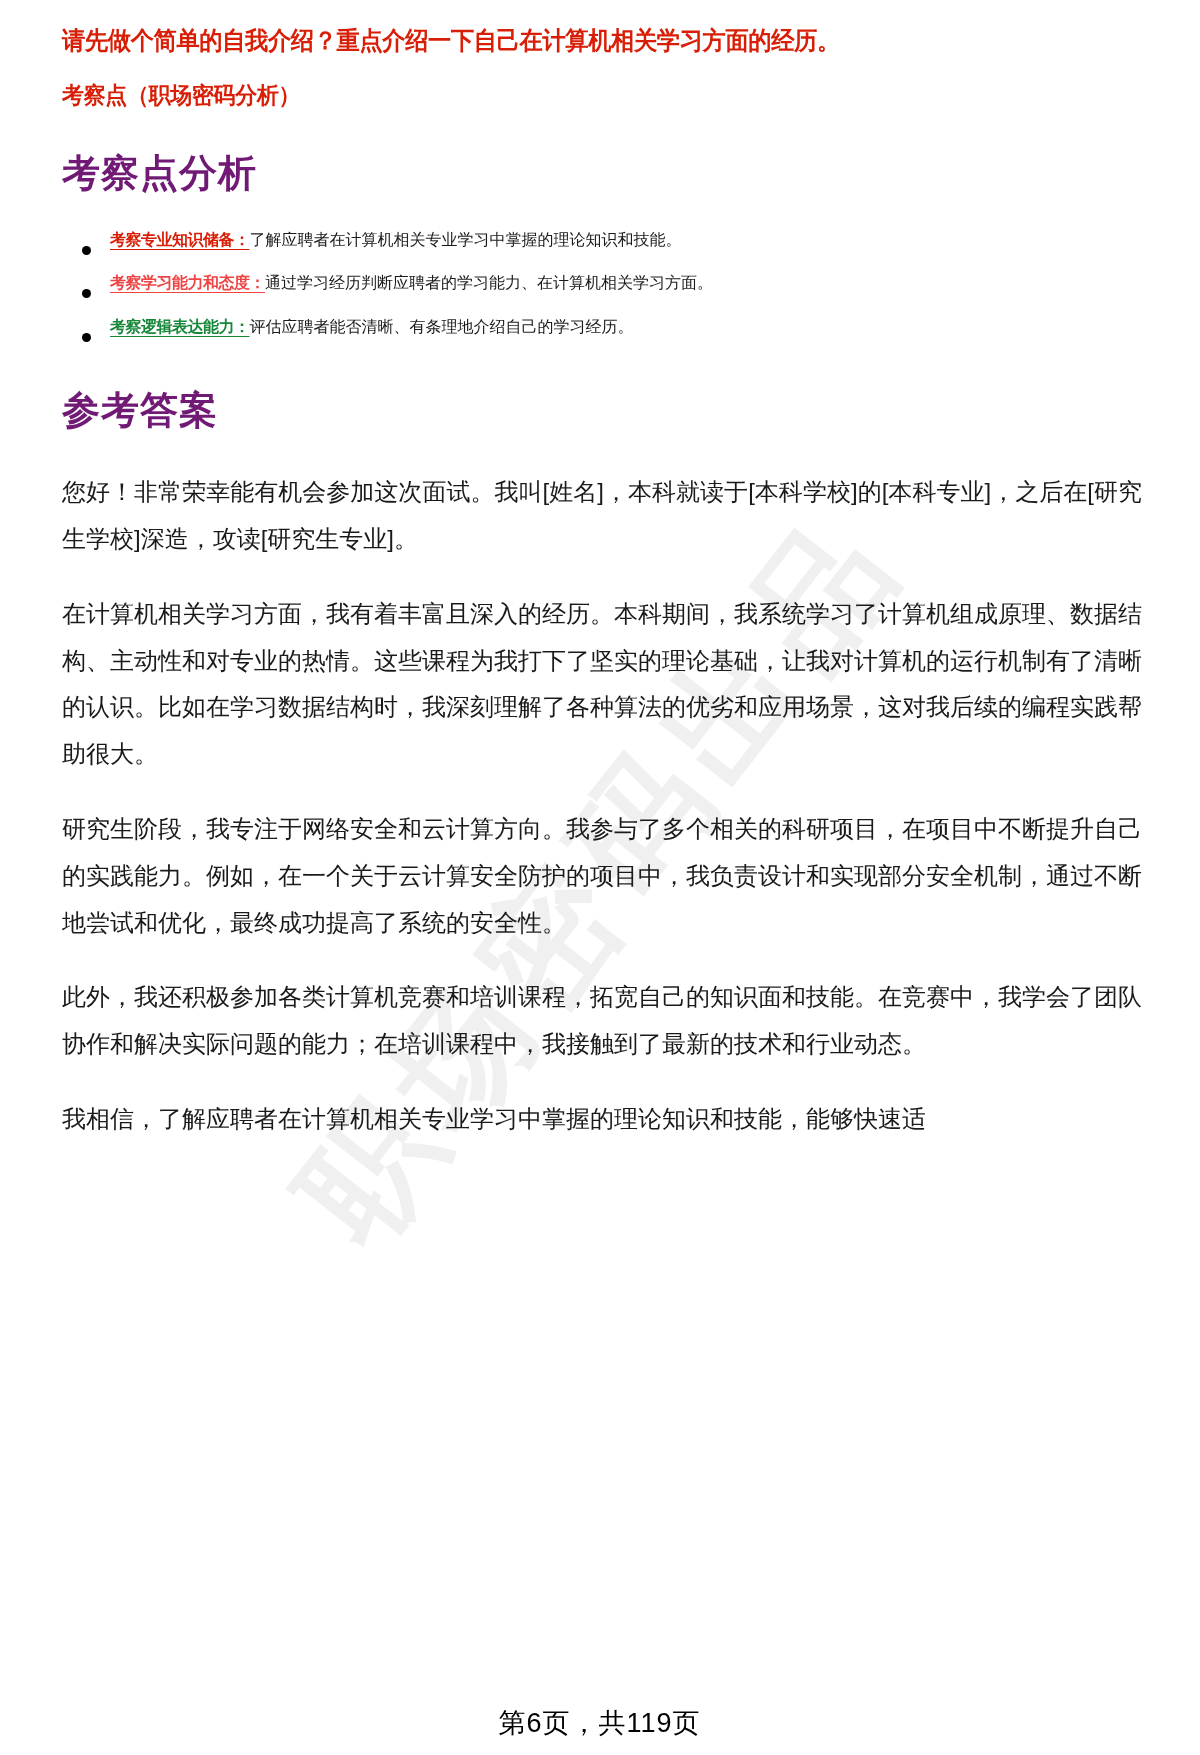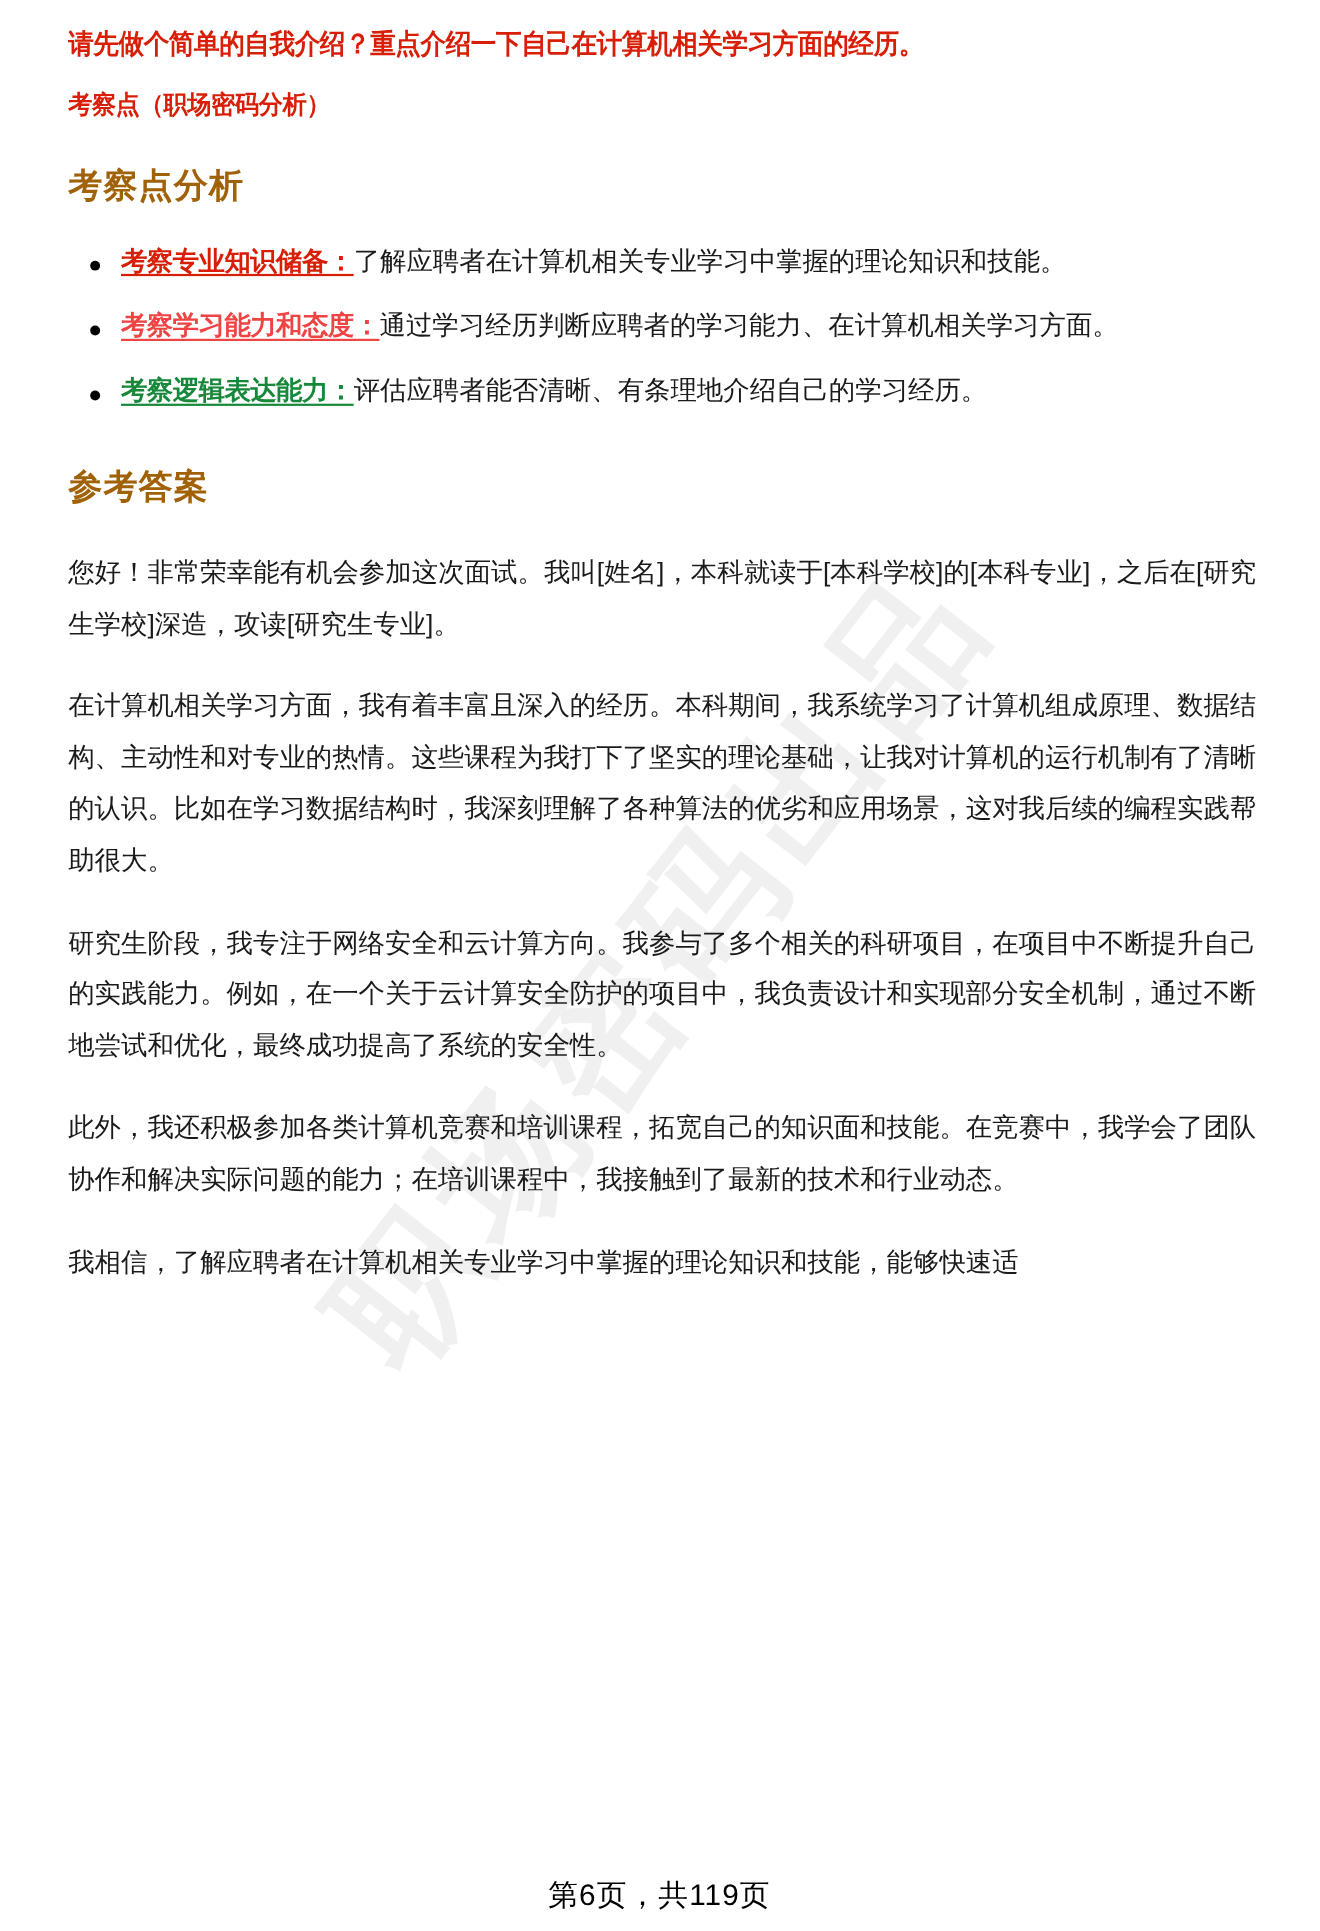--- a/index.html
+++ b/index.html
@@ -65,41 +65,41 @@
     color: #d81e06;
     font-weight: bold;
     font-size: 23px;
     line-height: 1.35;
     letter-spacing: -0.2px;
     transform: scaleX(0.95);
     transform-origin: left center;
     margin: 0 0 38px 0;
   }
   .section-heading {
-    color: #a16207;
+    color: #701a75;
     font-weight: bold;
-    font-size: 31px;
+    font-size: 38px;
     line-height: 1.3;
     letter-spacing: 1px;
     margin: 0 0 26px 0;
   }
   .section-heading.second {
     margin-top: 44px;
     margin-bottom: 34px;
   }
 
   
   ul.points {
     margin: 0 0 0 0;
     padding: 0 0 0 44px;
     list-style: none;
   }
   ul.points > li {
     position: relative;
-    font-size: 24px;
+    font-size: 16px;
     line-height: 1.95;
     color: #1a1a1a;
     margin: 0 0 12px 0;
     padding-left: 4px;
   }
   ul.points > li::before {
     content: "";
     position: absolute;
     left: -24px;
     top: 22px;

